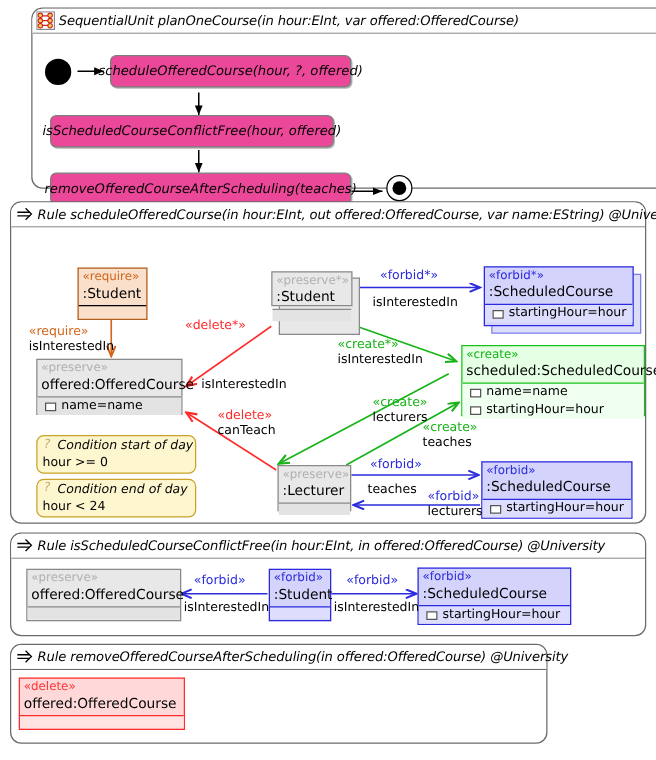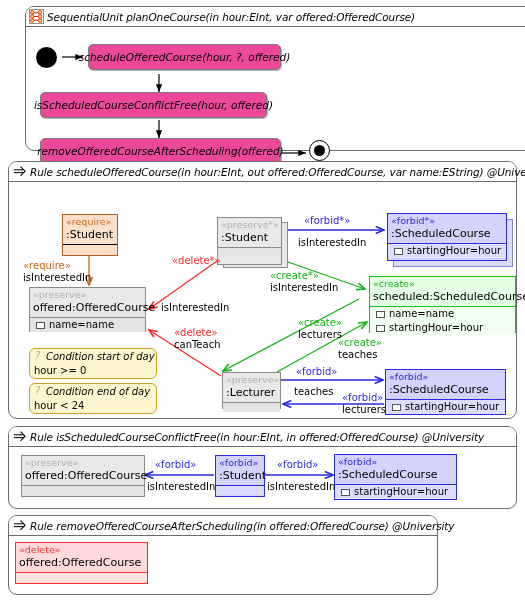--- a/index.html
+++ b/index.html
@@ -114,21 +114,21 @@
 
       <div class="su-node" style="left:62px;top:17px;width:193px;height:26px;">
         <span>scheduleOfferedCourse(hour, ?, offered)</span>
       </div>
 
       <div class="su-node" style="left:14px;top:65px;width:227px;height:26px;">
         <span>isScheduledCourseConflictFree(hour, offered)</span>
       </div>
 
       <div class="su-node" style="left:14px;top:111px;width:241px;height:26px;">
-        <span>removeOfferedCourseAfterScheduling(offered)</span>
+        <span>removeOfferedCourseAfterScheduling(teaches)</span>
       </div>
 
       <div class="final-o" style="left:283px;top:113px;width:21px;height:21px;"></div>
       <div class="final-i" style="left:288px;top:118px;width:11px;height:11px;"></div>
     </div>
   </div>
 
   <div class="panel round" style="left:8px;top:161px;width:509px;height:258px;">
     <div class="panel-head">
       <svg class="ico" viewBox="0 0 16 16">
@@ -186,21 +186,21 @@
         <div class="nname">offered:OfferedCourse</div>
         <div class="compart">
           <div class="attr">
             <span class="sq"></span>
             <span>name=name</span>
           </div>
         </div>
       </div>
 
       <div class="stack s-grey" style="left:214px;top:40px;width:65px;height:46px;"></div>
-      <div class="node n-preserve" style="left:208px;top:35px;width:65px;height:48px;">
+      <div class="node n-preserve" style="left:208px;top:35px;width:65px;height:28px;">
         <div class="stereo">«preserve*»</div>
         <div class="nname">:Student</div>
         <div class="compart"></div>
       </div>
 
       <div class="stack s-blue" style="left:384px;top:37px;width:120px;height:48px;"></div>
       <div class="node n-forbid" style="left:378px;top:31px;width:120px;height:48px;">
         <div class="stereo">«forbid*»</div>
         <div class="nname">:ScheduledCourse</div>
         <div class="compart">
@@ -252,21 +252,21 @@
         <span class="qm">?</span>
         <div class="ctitle">Condition end of day</div>
         <div class="cbody">hour &lt; 24</div>
       </div>
 
       <div class="elabel" style="left:14px;top:78px;">
         <span class="st c-orange">«require»</span>
         <span class="nm">isInterestedIn</span>
       </div>
 
-      <div class="elabel" style="left:139px;top:73px;margin-left:24px;">
+      <div class="elabel" style="left:139px;top:73px;">
         <span class="st c-red">«delete*»</span>
       </div>
       <div class="elabel" style="left:152px;top:120px;">
         <span class="nm">isInterestedIn</span>
       </div>
 
       <div class="elabel" style="left:165px;top:145px;">
         <span class="st c-red">«delete»</span>
         <span class="nm">canTeach</span>
       </div>

